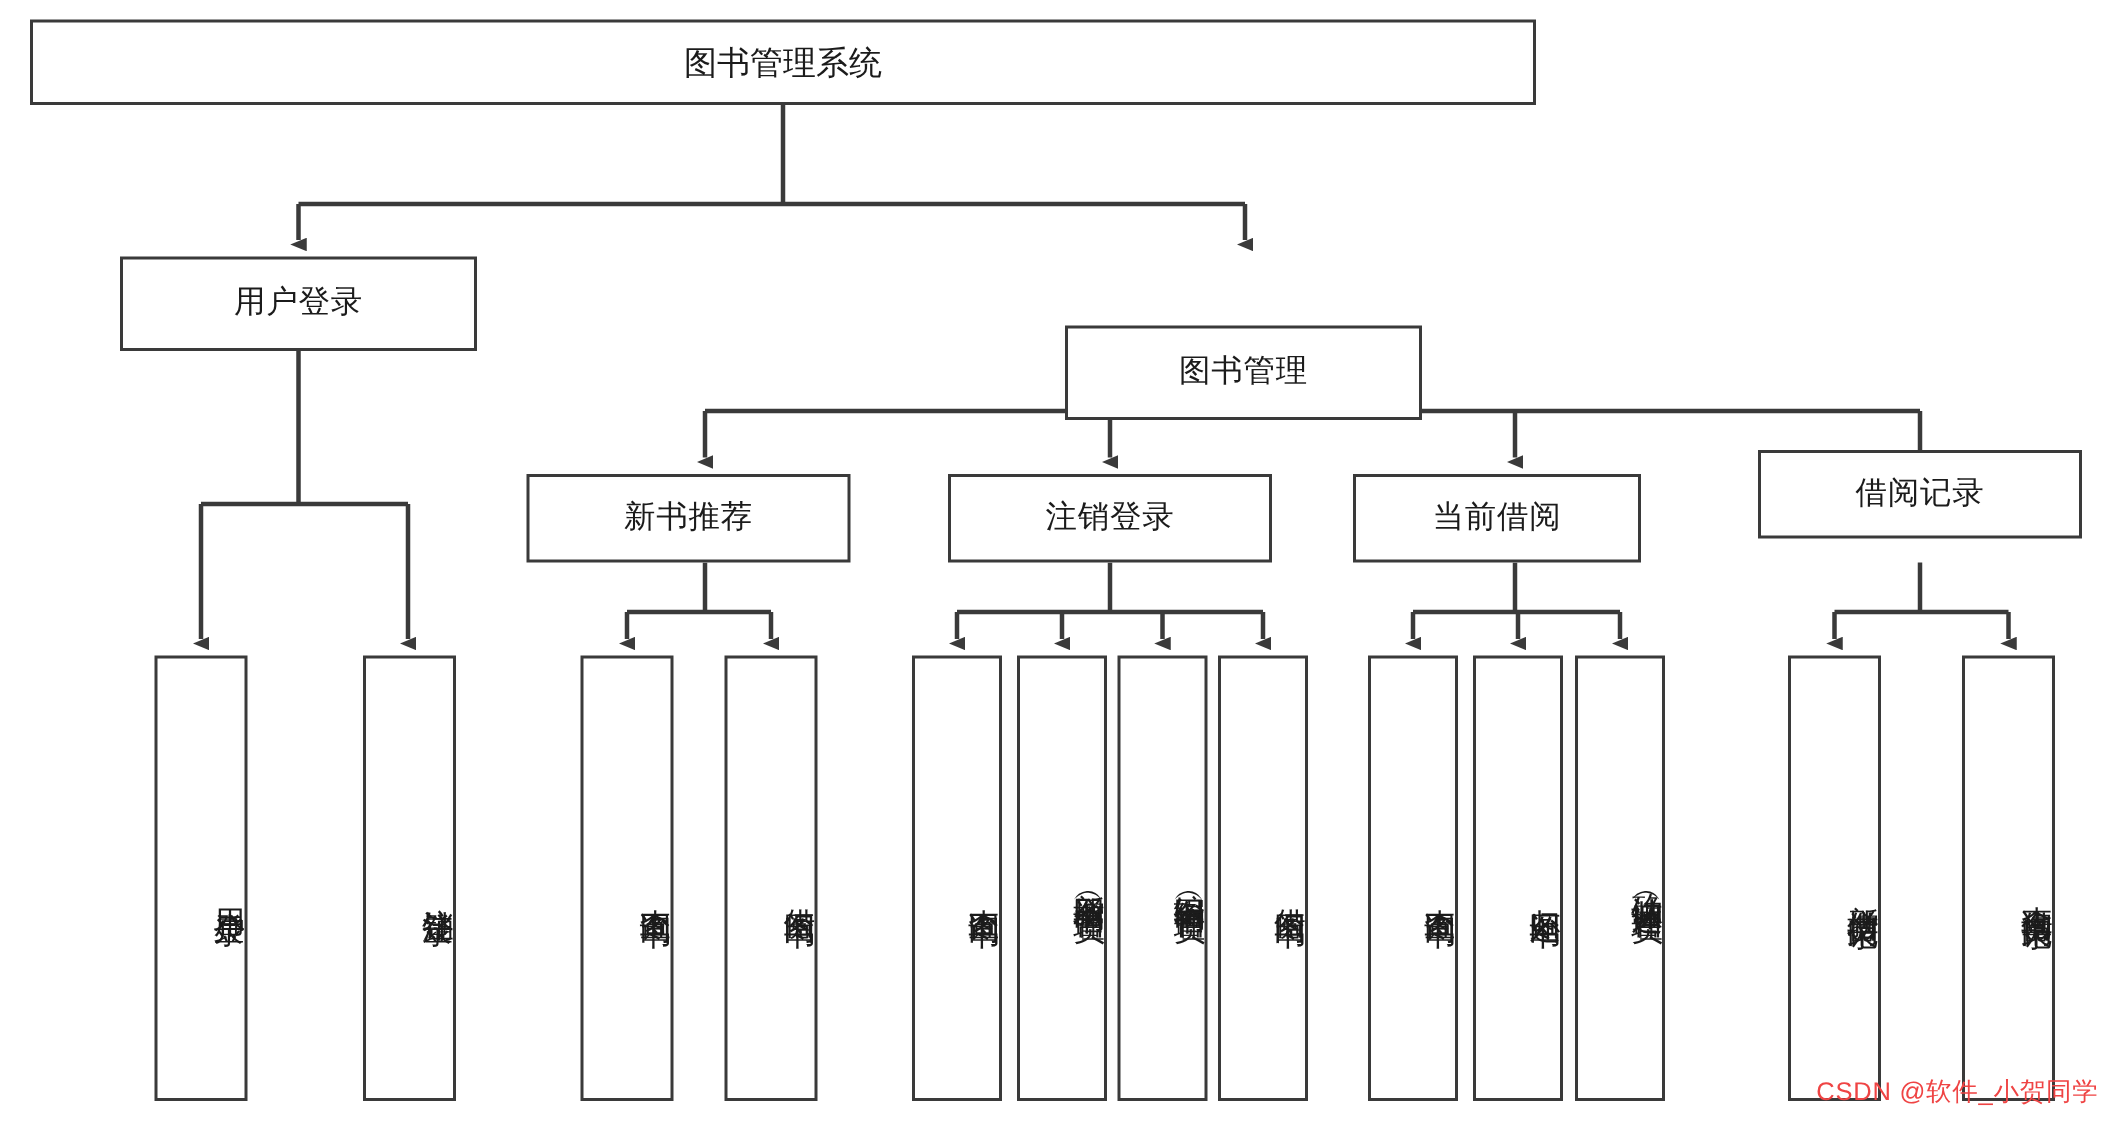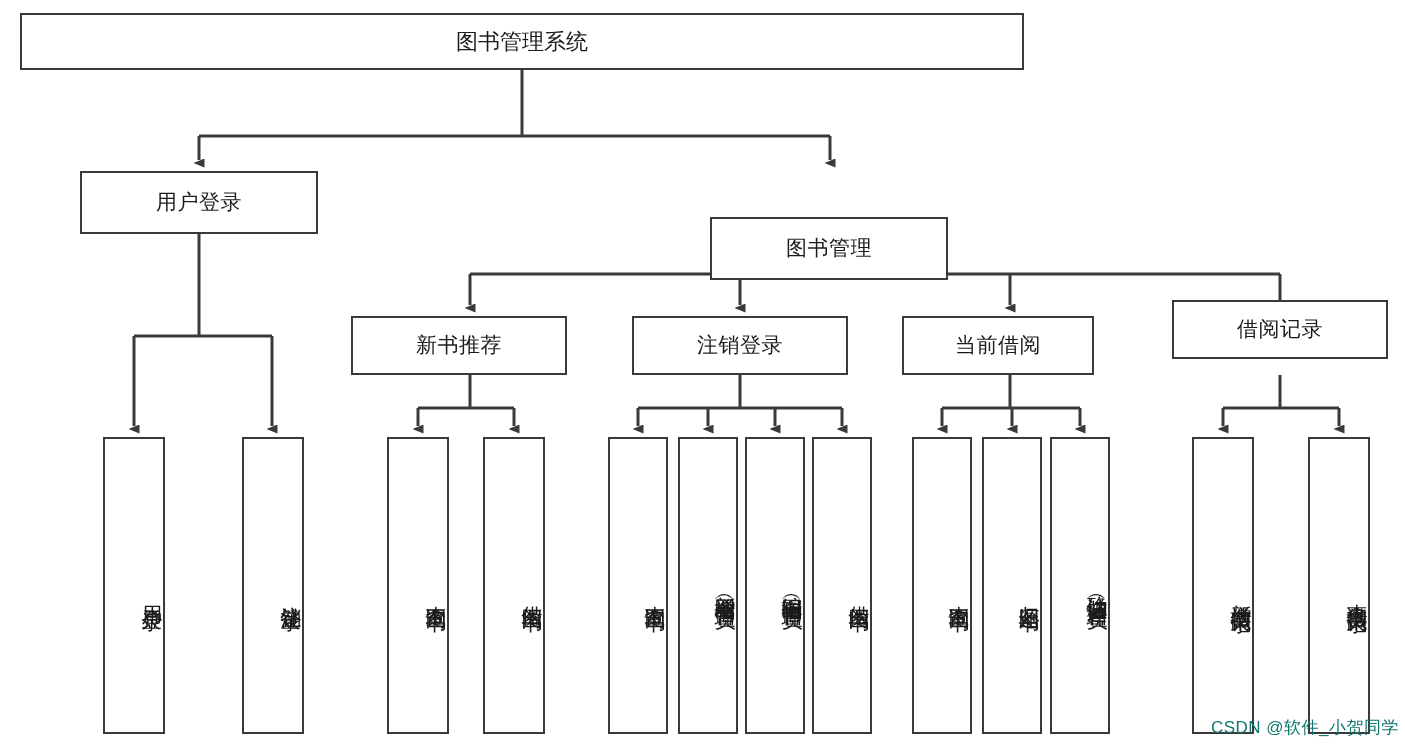--- a/index.html
+++ b/index.html
@@ -56,21 +56,21 @@
   .node.leaf .vtext {
     writing-mode: vertical-rl;
     text-orientation: upright;
     white-space: nowrap;
   }
   .watermark {
     position: absolute;
     right: 6px;
     bottom: 8px;
     font-size: 17px;
-    color: #0f766e;
+    color: #ef4444;
     letter-spacing: 0.5px;
     white-space: nowrap;
   }
 </style>
 </head>
 <body>
 
 <div id="canvas">
 
   <svg class="edges" viewBox="0 0 1405 747" xmlns="http://www.w3.org/2000/svg">

